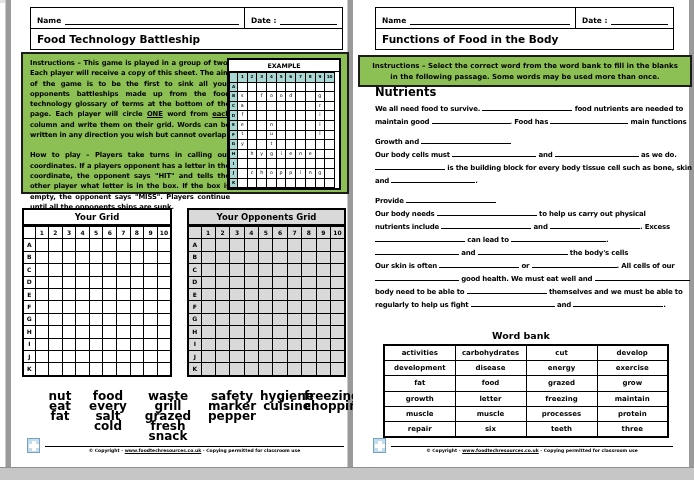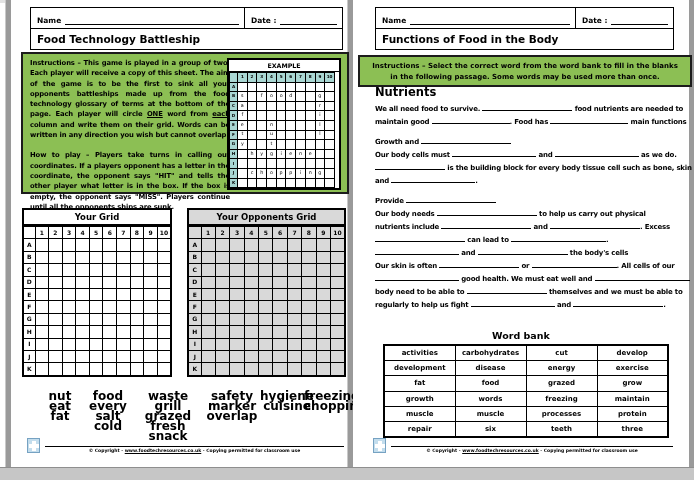--- a/index.html
+++ b/index.html
@@ -613,21 +613,21 @@
         <div class="wcol" style="left: 130px;">
           <div>waste</div>
           <div>grill</div>
           <div>grazed</div>
           <div>fresh</div>
           <div>snack</div>
         </div>
         <div class="wcol" style="left: 194px;">
           <div>safety</div>
           <div>marker</div>
-          <div>overlap</div>
+          <div>pepper</div>
         </div>
         <div class="wcol" style="left: 249px;">
           <div>hygiene</div>
           <div>cuisine</div>
         </div>
         <div class="wcol" style="left: 293px;">
           <div>freezing</div>
           <div>chopping</div>
         </div>
       </div>
@@ -698,21 +698,21 @@
             <td>exercise</td>
           </tr>
           <tr>
             <td>fat</td>
             <td>food</td>
             <td>grazed</td>
             <td>grow</td>
           </tr>
           <tr>
             <td>growth</td>
-            <td>words</td>
+            <td>letter</td>
             <td>freezing</td>
             <td>maintain</td>
           </tr>
           <tr>
             <td>muscle</td>
             <td>muscle</td>
             <td>processes</td>
             <td>protein</td>
           </tr>
           <tr>

